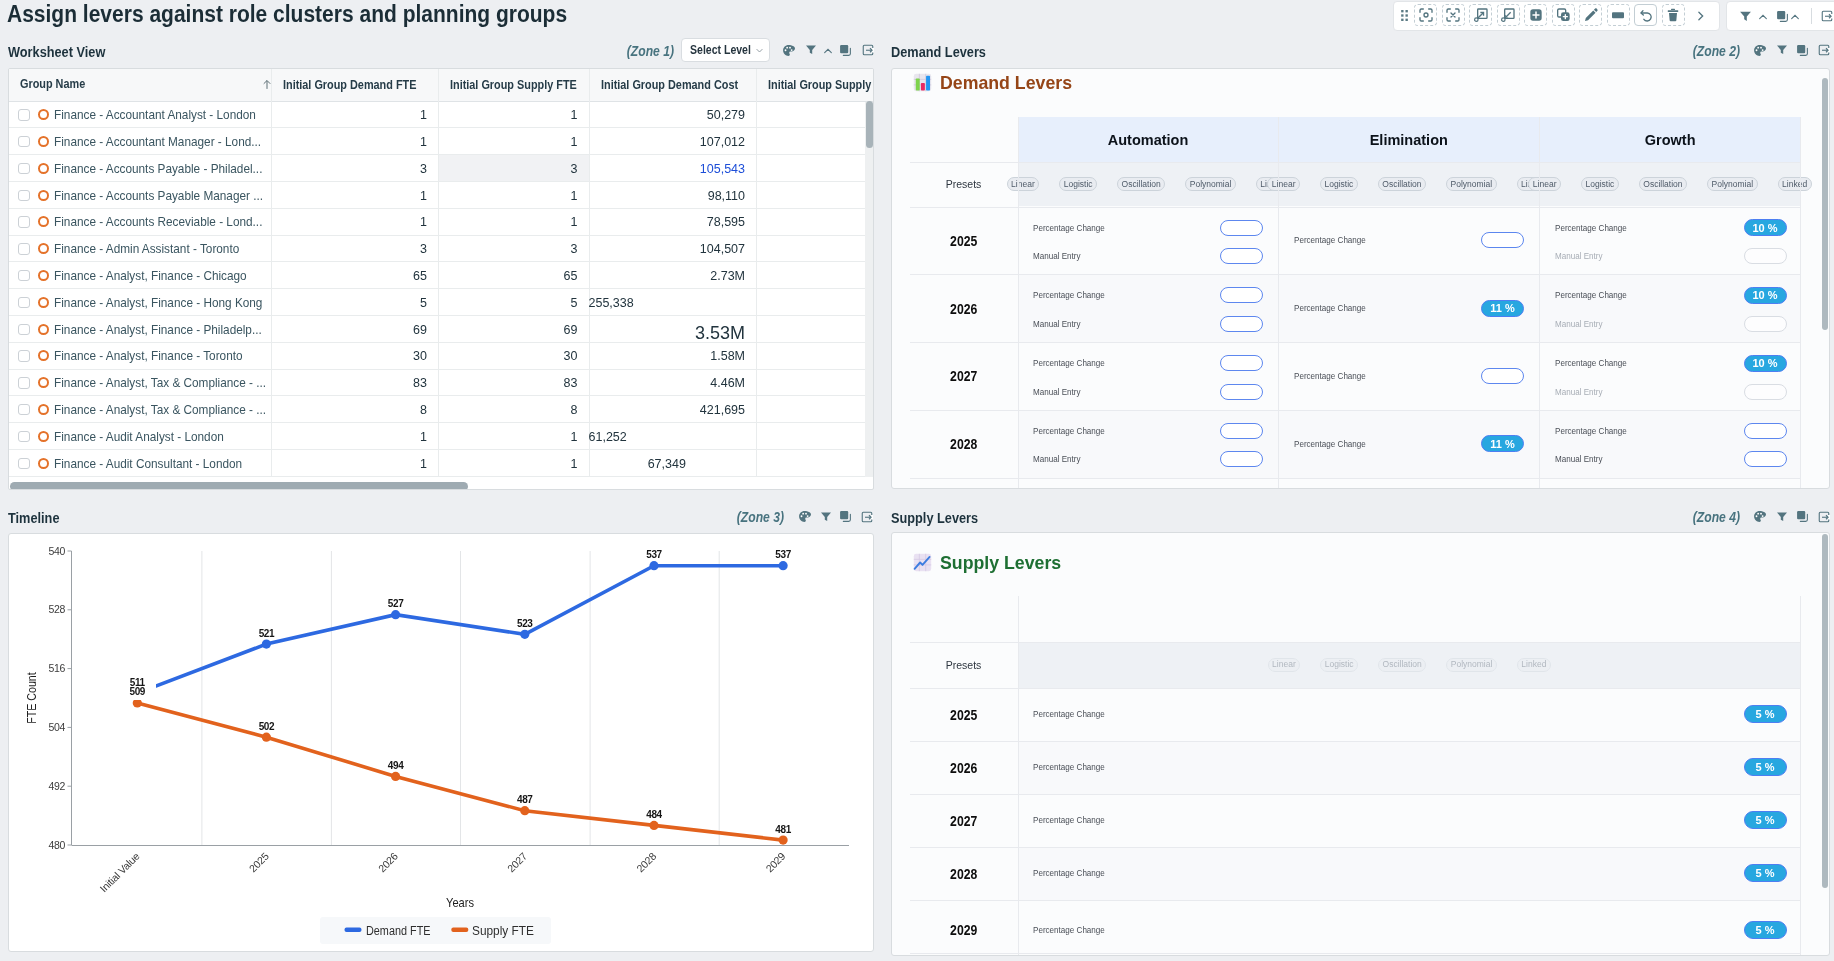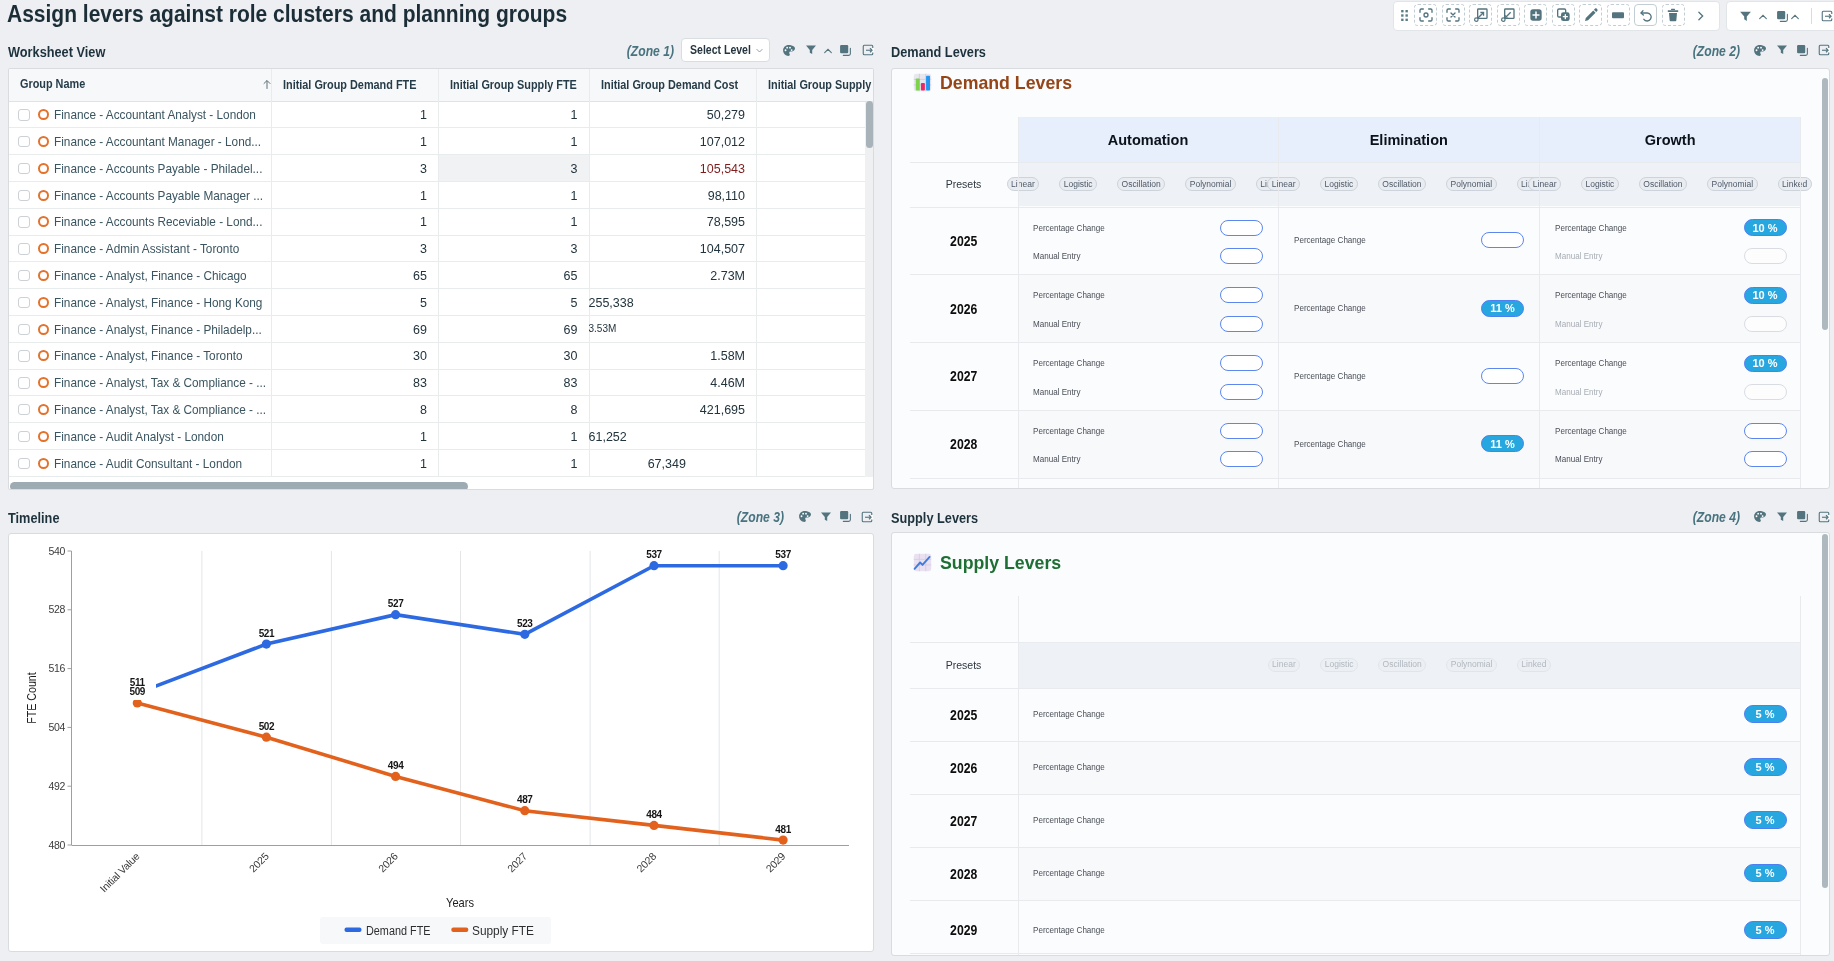--- a/index.html
+++ b/index.html
@@ -225,21 +225,21 @@
 <div class="abs" style="left:262px;top:65.9px;width:156px;font-size:12.5px;color:#22343e;text-align:right">1</div>
 <div class="abs" style="left:429px;top:65.9px;width:139.5px;font-size:12.5px;color:#22343e;text-align:right">1</div>
 <div class="abs" style="left:579.5px;top:65.9px;width:156.5px;font-size:12.5px;color:#22343e;text-align:right">107,012</div>
 <div class="abs" style="left:0;top:85.1px;width:855.7px;height:1px;background:#e9eced"></div>
 <div class="abs" style="left:430px;top:86.1px;width:149.5px;height:26.8px;background:#f1f2f4"></div>
 <div class="abs" style="left:9px;top:93.7px;width:11.5px;height:11.5px;border:1.5px solid #ccd1d6;border-radius:3px;background:#fff"></div>
 <div class="abs" style="left:29px;top:93.7px;width:11px;height:11px;border:2.6px solid #e4722a;border-radius:50%"></div>
 <div style="position:absolute;left:45px;top:92.7px;font-size:13px;color:#3a5560;white-space:nowrap;line-height:14.9px;transform:scaleX(0.907);transform-origin:left center;">Finance - Accounts Payable - Philadel...</div>
 <div class="abs" style="left:262px;top:92.7px;width:156px;font-size:12.5px;color:#22343e;text-align:right">3</div>
 <div class="abs" style="left:429px;top:92.7px;width:139.5px;font-size:12.5px;color:#22343e;text-align:right">3</div>
-<div class="abs" style="left:579.5px;top:92.7px;width:156.5px;font-size:12.5px;color:#7f1d1d;text-align:right">105,543</div>
+<div class="abs" style="left:579.5px;top:92.7px;width:156.5px;font-size:12.5px;color:#1d4ed8;text-align:right">105,543</div>
 <div class="abs" style="left:0;top:111.9px;width:855.7px;height:1px;background:#e9eced"></div>
 <div class="abs" style="left:9px;top:120.5px;width:11.5px;height:11.5px;border:1.5px solid #ccd1d6;border-radius:3px;background:#fff"></div>
 <div class="abs" style="left:29px;top:120.5px;width:11px;height:11px;border:2.6px solid #e4722a;border-radius:50%"></div>
 <div style="position:absolute;left:45px;top:119.5px;font-size:13px;color:#3a5560;white-space:nowrap;line-height:14.9px;transform:scaleX(0.907);transform-origin:left center;">Finance - Accounts Payable Manager ...</div>
 <div class="abs" style="left:262px;top:119.5px;width:156px;font-size:12.5px;color:#22343e;text-align:right">1</div>
 <div class="abs" style="left:429px;top:119.5px;width:139.5px;font-size:12.5px;color:#22343e;text-align:right">1</div>
 <div class="abs" style="left:579.5px;top:119.5px;width:156.5px;font-size:12.5px;color:#22343e;text-align:right">98,110</div>
 <div class="abs" style="left:0;top:138.7px;width:855.7px;height:1px;background:#e9eced"></div>
 <div class="abs" style="left:9px;top:147.3px;width:11.5px;height:11.5px;border:1.5px solid #ccd1d6;border-radius:3px;background:#fff"></div>
 <div class="abs" style="left:29px;top:147.3px;width:11px;height:11px;border:2.6px solid #e4722a;border-radius:50%"></div>
@@ -267,21 +267,21 @@
 <div style="position:absolute;left:45px;top:226.7px;font-size:13px;color:#3a5560;white-space:nowrap;line-height:14.9px;transform:scaleX(0.907);transform-origin:left center;">Finance - Analyst, Finance - Hong Kong</div>
 <div class="abs" style="left:262px;top:226.7px;width:156px;font-size:12.5px;color:#22343e;text-align:right">5</div>
 <div class="abs" style="left:429px;top:226.7px;width:139.5px;font-size:12.5px;color:#22343e;text-align:right">5</div>
 <div class="abs" style="left:579.5px;top:226.7px;width:156.5px;font-size:12.5px;color:#22343e;">255,338</div>
 <div class="abs" style="left:0;top:245.9px;width:855.7px;height:1px;background:#e9eced"></div>
 <div class="abs" style="left:9px;top:254.5px;width:11.5px;height:11.5px;border:1.5px solid #ccd1d6;border-radius:3px;background:#fff"></div>
 <div class="abs" style="left:29px;top:254.5px;width:11px;height:11px;border:2.6px solid #e4722a;border-radius:50%"></div>
 <div style="position:absolute;left:45px;top:253.5px;font-size:13px;color:#3a5560;white-space:nowrap;line-height:14.9px;transform:scaleX(0.907);transform-origin:left center;">Finance - Analyst, Finance - Philadelp...</div>
 <div class="abs" style="left:262px;top:253.5px;width:156px;font-size:12.5px;color:#22343e;text-align:right">69</div>
 <div class="abs" style="left:429px;top:253.5px;width:139.5px;font-size:12.5px;color:#22343e;text-align:right">69</div>
-<div class="abs" style="left:579.5px;top:253.5px;width:156.5px;font-size:10px;color:#22343e;">3.53M</div>
+<div class="abs" style="left:579.5px;top:253.5px;width:156.5px;font-size:18px;color:#22343e;text-align:right">3.53M</div>
 <div class="abs" style="left:0;top:272.7px;width:855.7px;height:1px;background:#e9eced"></div>
 <div class="abs" style="left:9px;top:281.3px;width:11.5px;height:11.5px;border:1.5px solid #ccd1d6;border-radius:3px;background:#fff"></div>
 <div class="abs" style="left:29px;top:281.3px;width:11px;height:11px;border:2.6px solid #e4722a;border-radius:50%"></div>
 <div style="position:absolute;left:45px;top:280.3px;font-size:13px;color:#3a5560;white-space:nowrap;line-height:14.9px;transform:scaleX(0.907);transform-origin:left center;">Finance - Analyst, Finance - Toronto</div>
 <div class="abs" style="left:262px;top:280.3px;width:156px;font-size:12.5px;color:#22343e;text-align:right">30</div>
 <div class="abs" style="left:429px;top:280.3px;width:139.5px;font-size:12.5px;color:#22343e;text-align:right">30</div>
 <div class="abs" style="left:579.5px;top:280.3px;width:156.5px;font-size:12.5px;color:#22343e;text-align:right">1.58M</div>
 <div class="abs" style="left:0;top:299.5px;width:855.7px;height:1px;background:#e9eced"></div>
 <div class="abs" style="left:9px;top:308.1px;width:11.5px;height:11.5px;border:1.5px solid #ccd1d6;border-radius:3px;background:#fff"></div>
 <div class="abs" style="left:29px;top:308.1px;width:11px;height:11px;border:2.6px solid #e4722a;border-radius:50%"></div>

